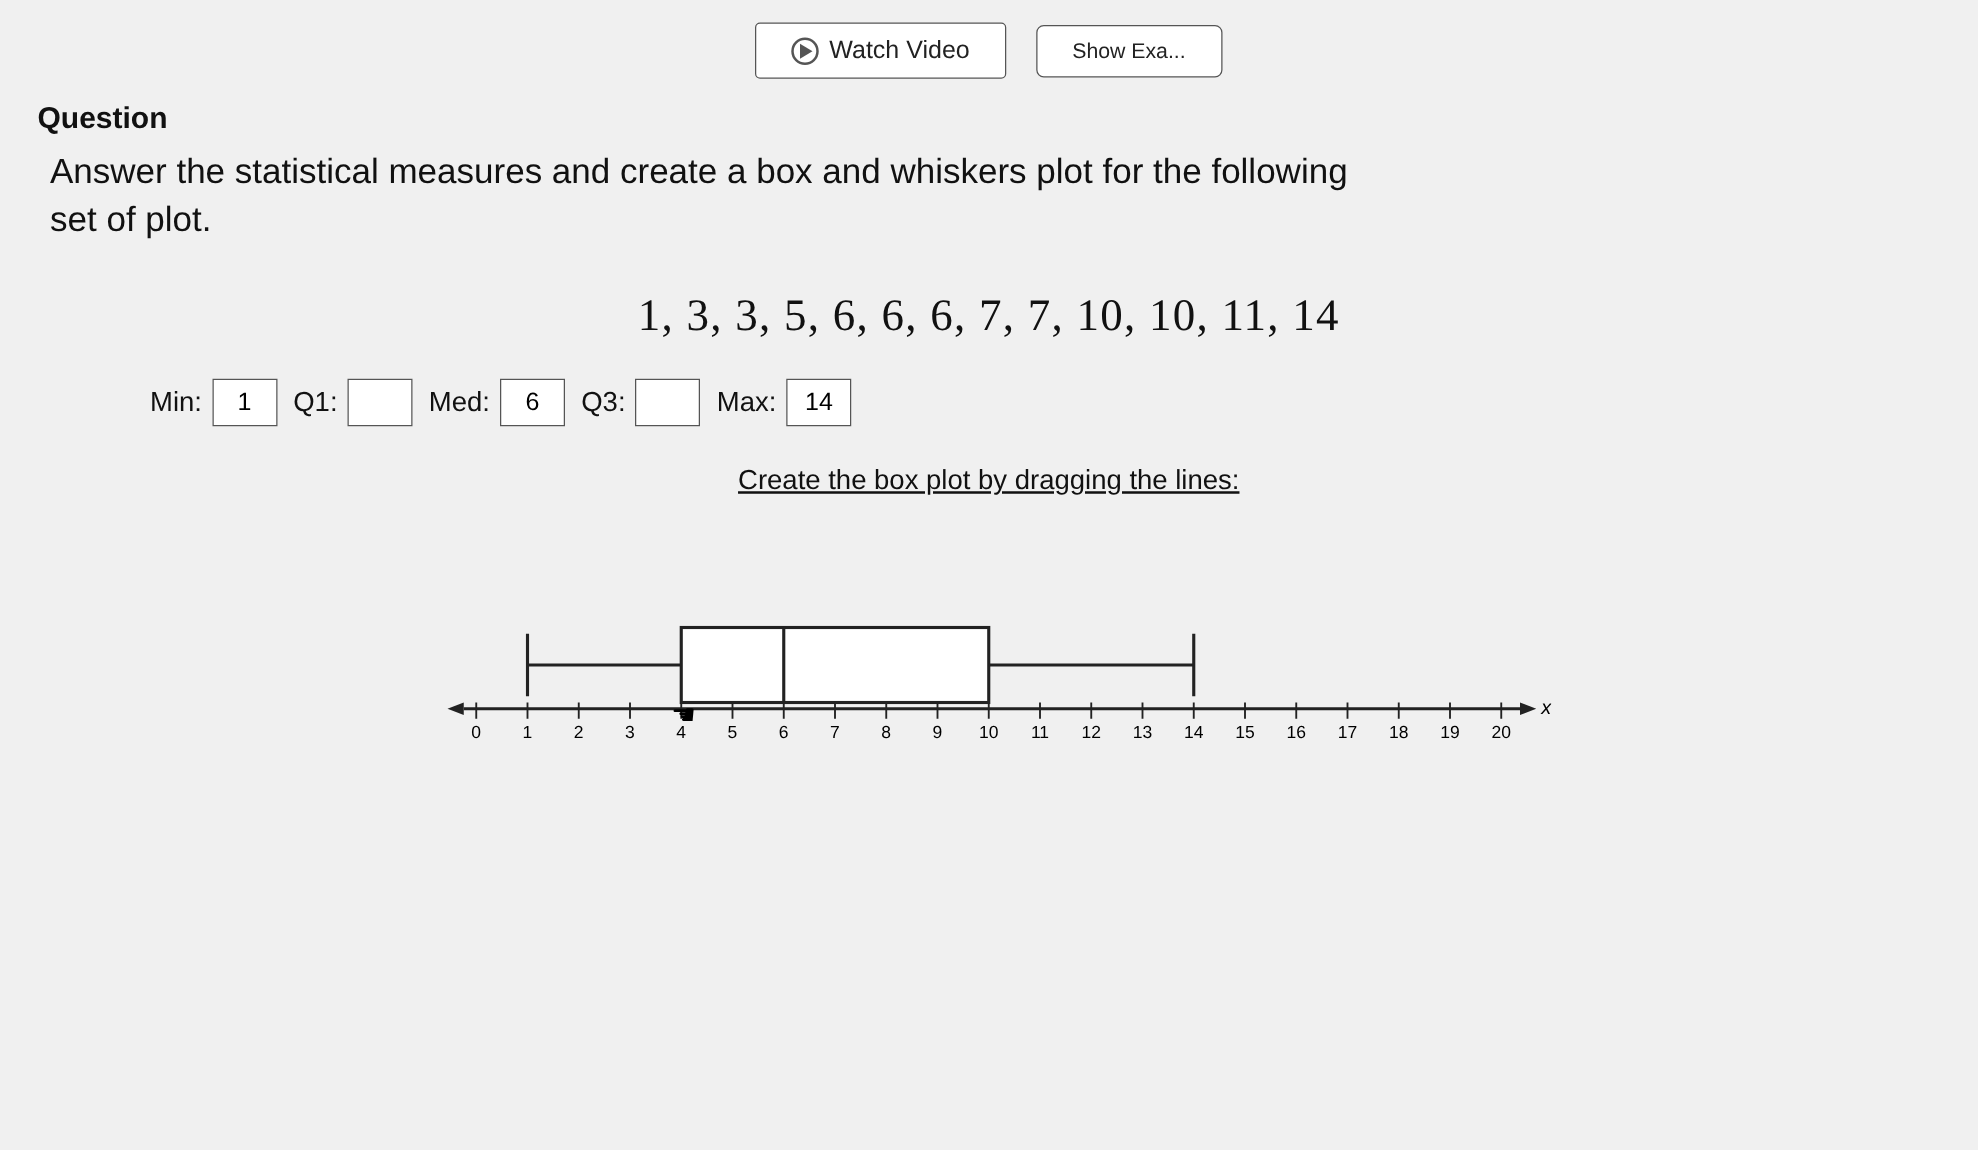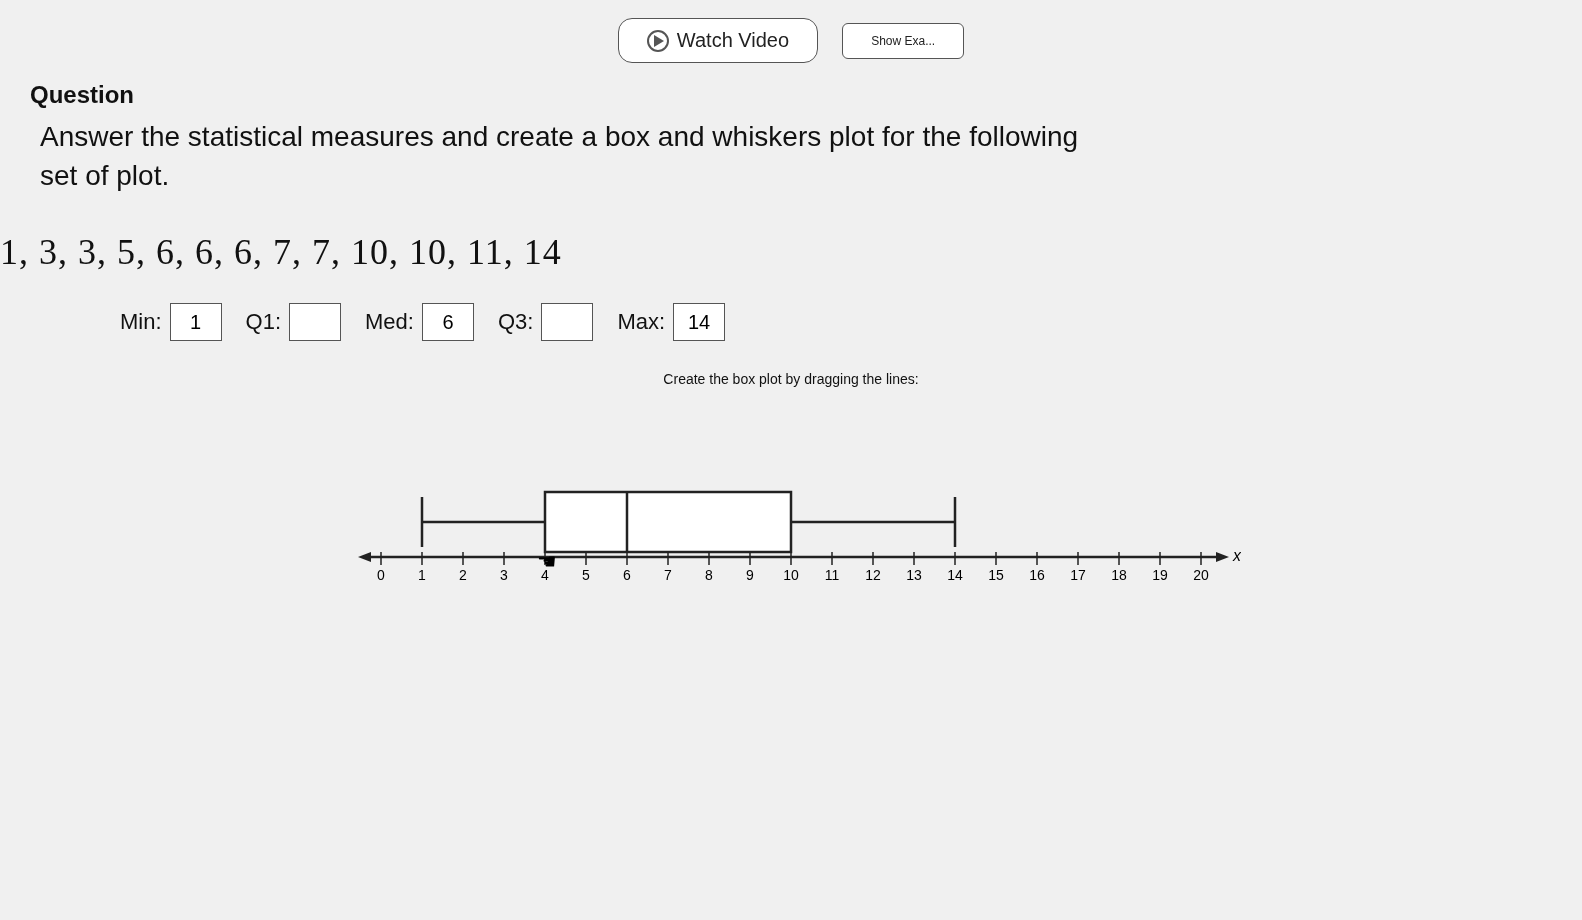--- a/index.html
+++ b/index.html
@@ -20,21 +20,21 @@
       align-items: center;
       padding: 18px 0 10px 0;
       gap: 24px;
     }
 
     .watch-video-btn {
       display: flex;
       align-items: center;
       gap: 8px;
       border: 1.5px solid #555;
-      border-radius: 14px;
+      border-radius: 4px;
       padding: 10px 28px;
       background: #fff;
       font-size: 20px;
       font-family: Arial, sans-serif;
       cursor: pointer;
       color: #222;
     }
 
     .watch-video-btn .play-icon {
       width: 22px;
@@ -55,50 +55,51 @@
       border-bottom: 6px solid transparent;
       border-left: 10px solid #555;
       margin-left: 2px;
     }
 
     .show-btn {
       border: 1.5px solid #555;
       border-radius: 6px;
       padding: 10px 28px;
       background: #fff;
-      font-size: 12px;
+      font-size: 17px;
       font-family: Arial, sans-serif;
       cursor: pointer;
       color: #222;
     }
 
     .question-label {
       font-weight: bold;
       font-size: 24px;
       font-family: Arial, sans-serif;
       padding: 8px 0 0 30px;
     }
 
     .question-text {
       font-size: 28px;
       font-family: Arial, sans-serif;
       padding: 8px 30px 0 40px;
       line-height: 1.4;
     }
 
     .data-set {
+      text-align: center;
       font-size: 36px;
       margin: 36px 0 28px 0;
       letter-spacing: 1px;
     }
 
     .stats-row {
       display: flex;
       align-items: center;
-      gap: 24px;
+      gap: 13px;
       margin: 30px 0 20px 120px;
       font-size: 22px;
       font-family: Arial, sans-serif;
     }
 
     .stat-group {
       display: flex;
       align-items: center;
       gap: 8px;
     }
@@ -111,24 +112,25 @@
       text-align: center;
       font-size: 20px;
       font-family: Arial, sans-serif;
     }
 
     .stat-input.empty {
       background: #fff;
     }
 
     .drag-instruction {
-      font-size: 14px;
+      font-size: 22px;
       font-family: Arial, sans-serif;
       text-align: center;
       margin: 30px 0 20px 0;
+      text-decoration: underline;
     }
 
     
     .boxplot-container {
       position: relative;
       margin: 0 auto;
       width: 900px;
       height: 200px;
     }
 

